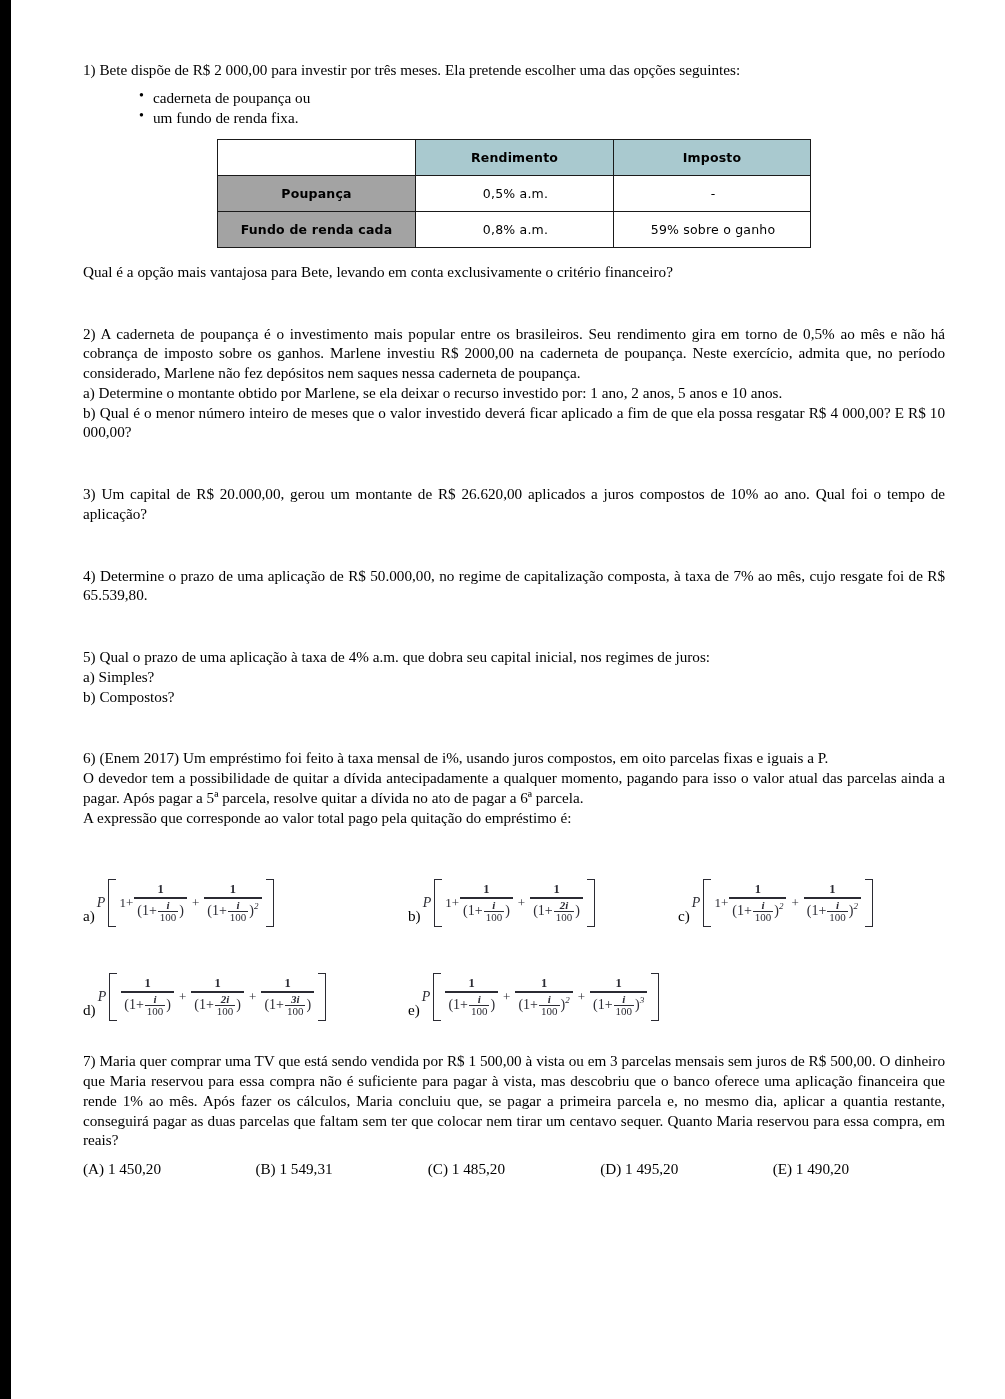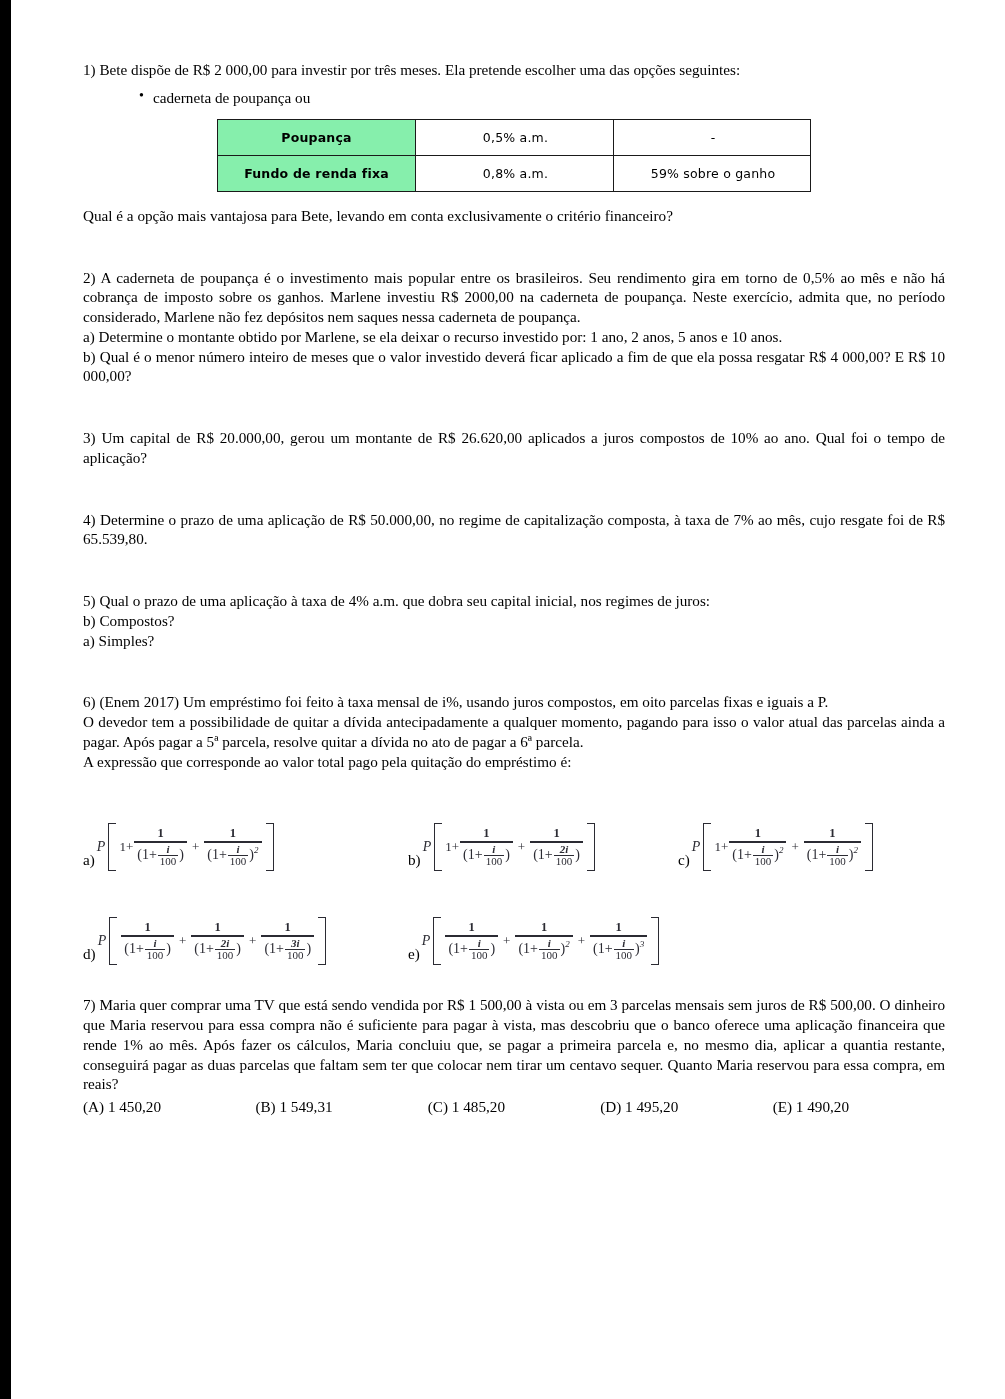--- a/index.html
+++ b/index.html
@@ -75,21 +75,21 @@
     border: 1.5px solid #1a1a1a;
     text-align: center;
     vertical-align: middle;
     font-size: 12.5px;
     font-weight: bold;
     height: 31px;
     padding: 2px 4px;
     letter-spacing: 0.2px;
   }
   table.cond .hdr { background: #a9c9cf; }
-  table.cond .rowhdr { background: #86efac; }
+  table.cond .rowhdr { background: #a3a3a3; }
   table.cond .val { background: #ffffff; font-weight: normal; padding-left: 6px; }
   table.cond .blank { background: #ffffff; border-top-color:#1a1a1a; }
   col.c1 { width: 198px; }
   col.c2 { width: 198px; }
   col.c3 { width: 197px; }
 
   
   .opt-row {
     position: relative;
     display: flex;
@@ -198,52 +198,58 @@
     font-size: 11px;
     line-height: 1.05;
     padding: 0 2px;
     font-weight: normal;
   }
 
   
   .alts {
     display: flex;
     font-size: 15.2px;
-    margin-top: 4px;
+    margin-top: 10px;
   }
   .alts > div { width: 181px; }
 </style>
 </head>
 <body>
 
 <div class="scan-edge-left"></div>
 
 <div class="page">
 
   <div>
     <p class="q nojust">1) Bete dispõe de R$ 2 000,00 para investir por três meses. Ela pretende escolher uma das opções seguintes:</p>
     <ul class="bullets">
       <li>caderneta de poupança ou</li>
+      <li>um fundo de renda fixa.</li>
     </ul>
 
     <div class="tbl-wrap">
       <table class="cond">
         <colgroup>
             <col class="c1">
             <col class="c2">
             <col class="c3">
           </colgroup>
         <tbody>
           <tr>
+            <td class="blank"></td>
+            <td class="hdr">Rendimento</td>
+            <td class="hdr">Imposto</td>
+          </tr>
+          <tr>
             <td class="rowhdr">Poupança</td>
             <td class="val">0,5% a.m.</td>
             <td class="val">-</td>
           </tr>
           <tr>
-            <td class="rowhdr">Fundo de renda fixa</td>
+            <td class="rowhdr">Fundo de renda cada</td>
             <td class="val">0,8% a.m.</td>
             <td class="val">59% sobre o ganho</td>
           </tr>
         </tbody>
       </table>
     </div>
 
     <div class="spacer-sm"></div>
     <p class="q nojust">Qual é a opção mais vantajosa para Bete, levando em conta exclusivamente o critério financeiro?</p>
   </div>
@@ -265,22 +271,22 @@
   <div class="spacer-lg"></div>
 
   <div>
     <p class="q">4) Determine o prazo de uma aplicação de R$ 50.000,00, no regime de capitalização composta, à taxa de 7% ao mês, cujo resgate foi de R$ 65.539,80.</p>
   </div>
 
   <div class="spacer-lg"></div>
 
   <div>
     <p class="q nojust">5) Qual o prazo de uma aplicação à taxa de 4% a.m. que dobra seu capital inicial, nos regimes de juros:</p>
+    <p class="q nojust">a) Simples?</p>
     <p class="q nojust">b) Compostos?</p>
-    <p class="q nojust">a) Simples?</p>
   </div>
 
   <div class="spacer-lg"></div>
 
   <div>
     <p class="q">6) (Enem 2017) Um empréstimo foi feito à taxa mensal de i%, usando juros compostos, em oito parcelas fixas e iguais a P.</p>
     <p class="q">O devedor tem a possibilidade de quitar a dívida antecipadamente a qualquer momento, pagando para isso o valor atual das parcelas ainda a pagar. Após pagar a 5ª parcela, resolve quitar a dívida no ato de pagar a 6ª parcela.</p>
     <p class="q nojust">A expressão que corresponde ao valor total pago pela quitação do empréstimo é:</p>
 
     <div class="opt-row" style="margin-top:14px; height:86px;">

